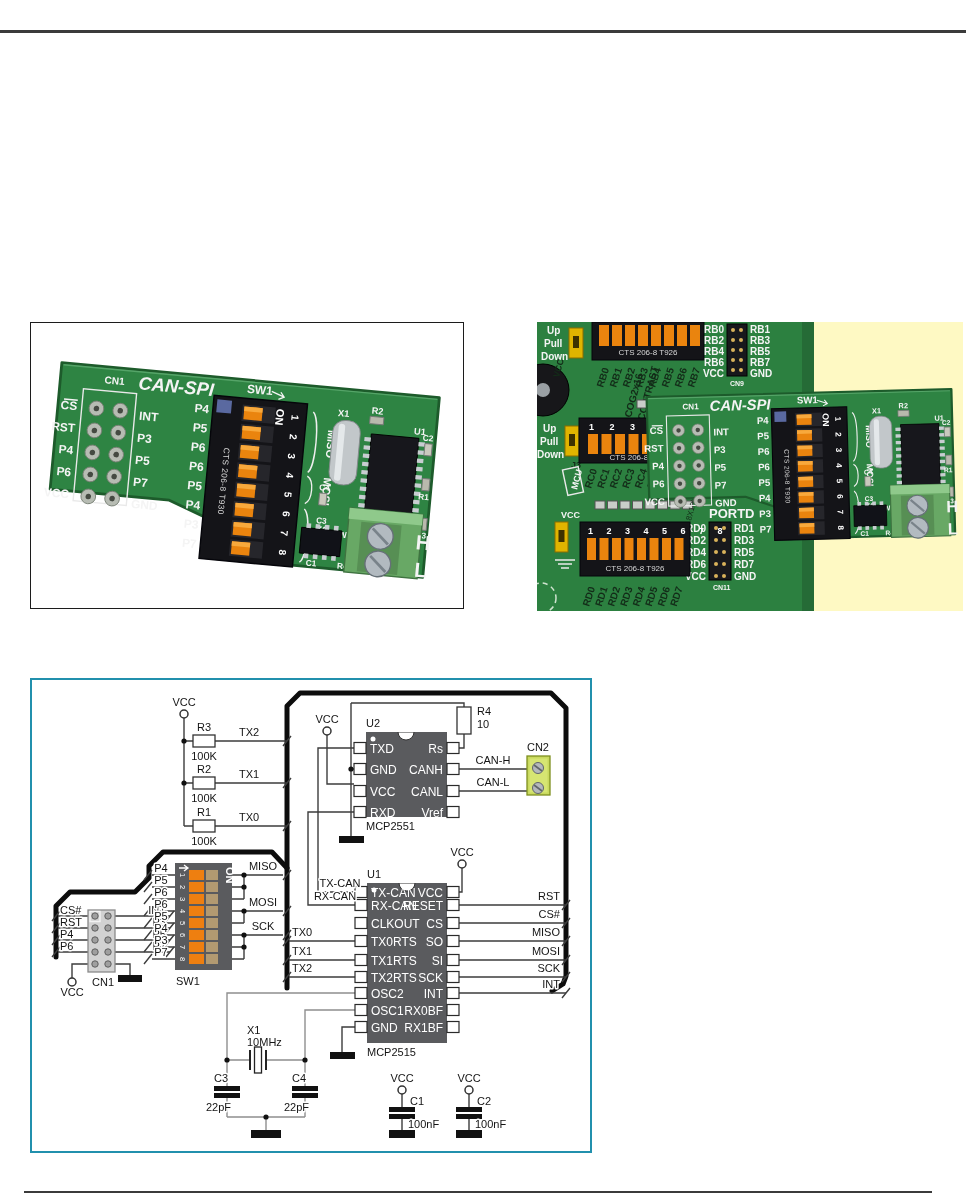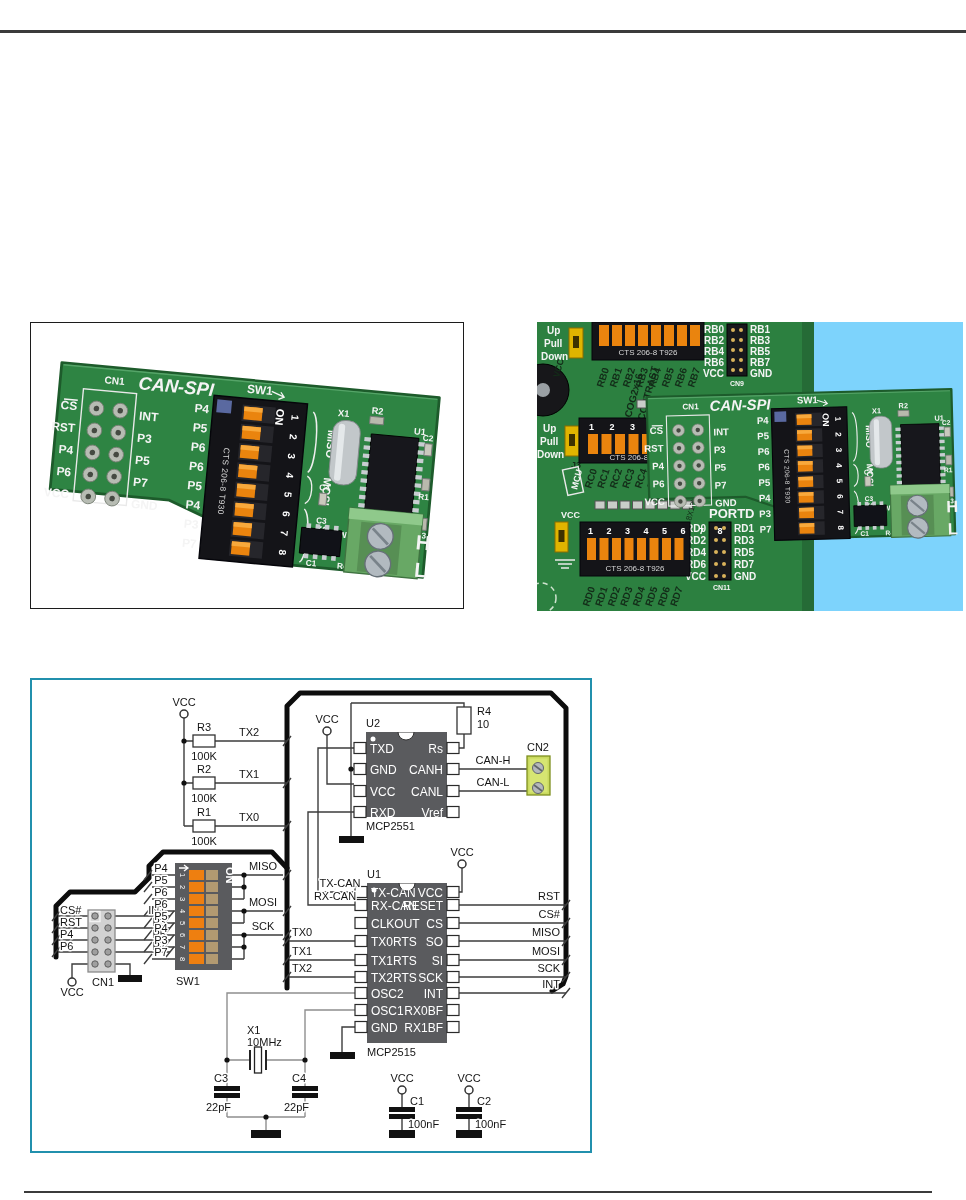--- a/index.html
+++ b/index.html
@@ -1,21 +1,21 @@
 <!DOCTYPE html>
 <html><head>
 <meta charset="utf-8">
 <style>
   html,body{margin:0;padding:0;background:#fff}
   .page{position:relative;width:966px;height:1200px;background:#fff;overflow:hidden;
         font-family:"Liberation Sans",sans-serif}
   .rule{position:absolute;background:#3b3b3b}
   .photo-frame{position:absolute;left:30px;top:322px;width:432px;height:285px;
                border:1.6px solid #1c1c1c;background:#fff}
-  .photo-right{position:absolute;left:537px;top:322px;width:426px;height:289px;background:#7dd3fc}
+  .photo-right{position:absolute;left:537px;top:322px;width:426px;height:289px;background:#fef9c3}
   .schematic{position:absolute;left:30px;top:678px;width:562px;height:475px}
   svg{display:block}
   svg text{font-family:"Liberation Sans",sans-serif}
   .w{stroke:#3d3d3d;stroke-width:1.4;fill:none}
   .wg{stroke:#8f8f8f;stroke-width:1.4;fill:none}
   .outline{stroke:#0d0d0d;stroke-width:5;fill:none;stroke-linejoin:round;stroke-linecap:round}
   .net{font-size:11px;fill:#141414}
   .ref{font-size:11px;fill:#141414}
   .pinw{font-size:12px;fill:#ffffff}
   .mid{text-anchor:middle}.end{text-anchor:end}

